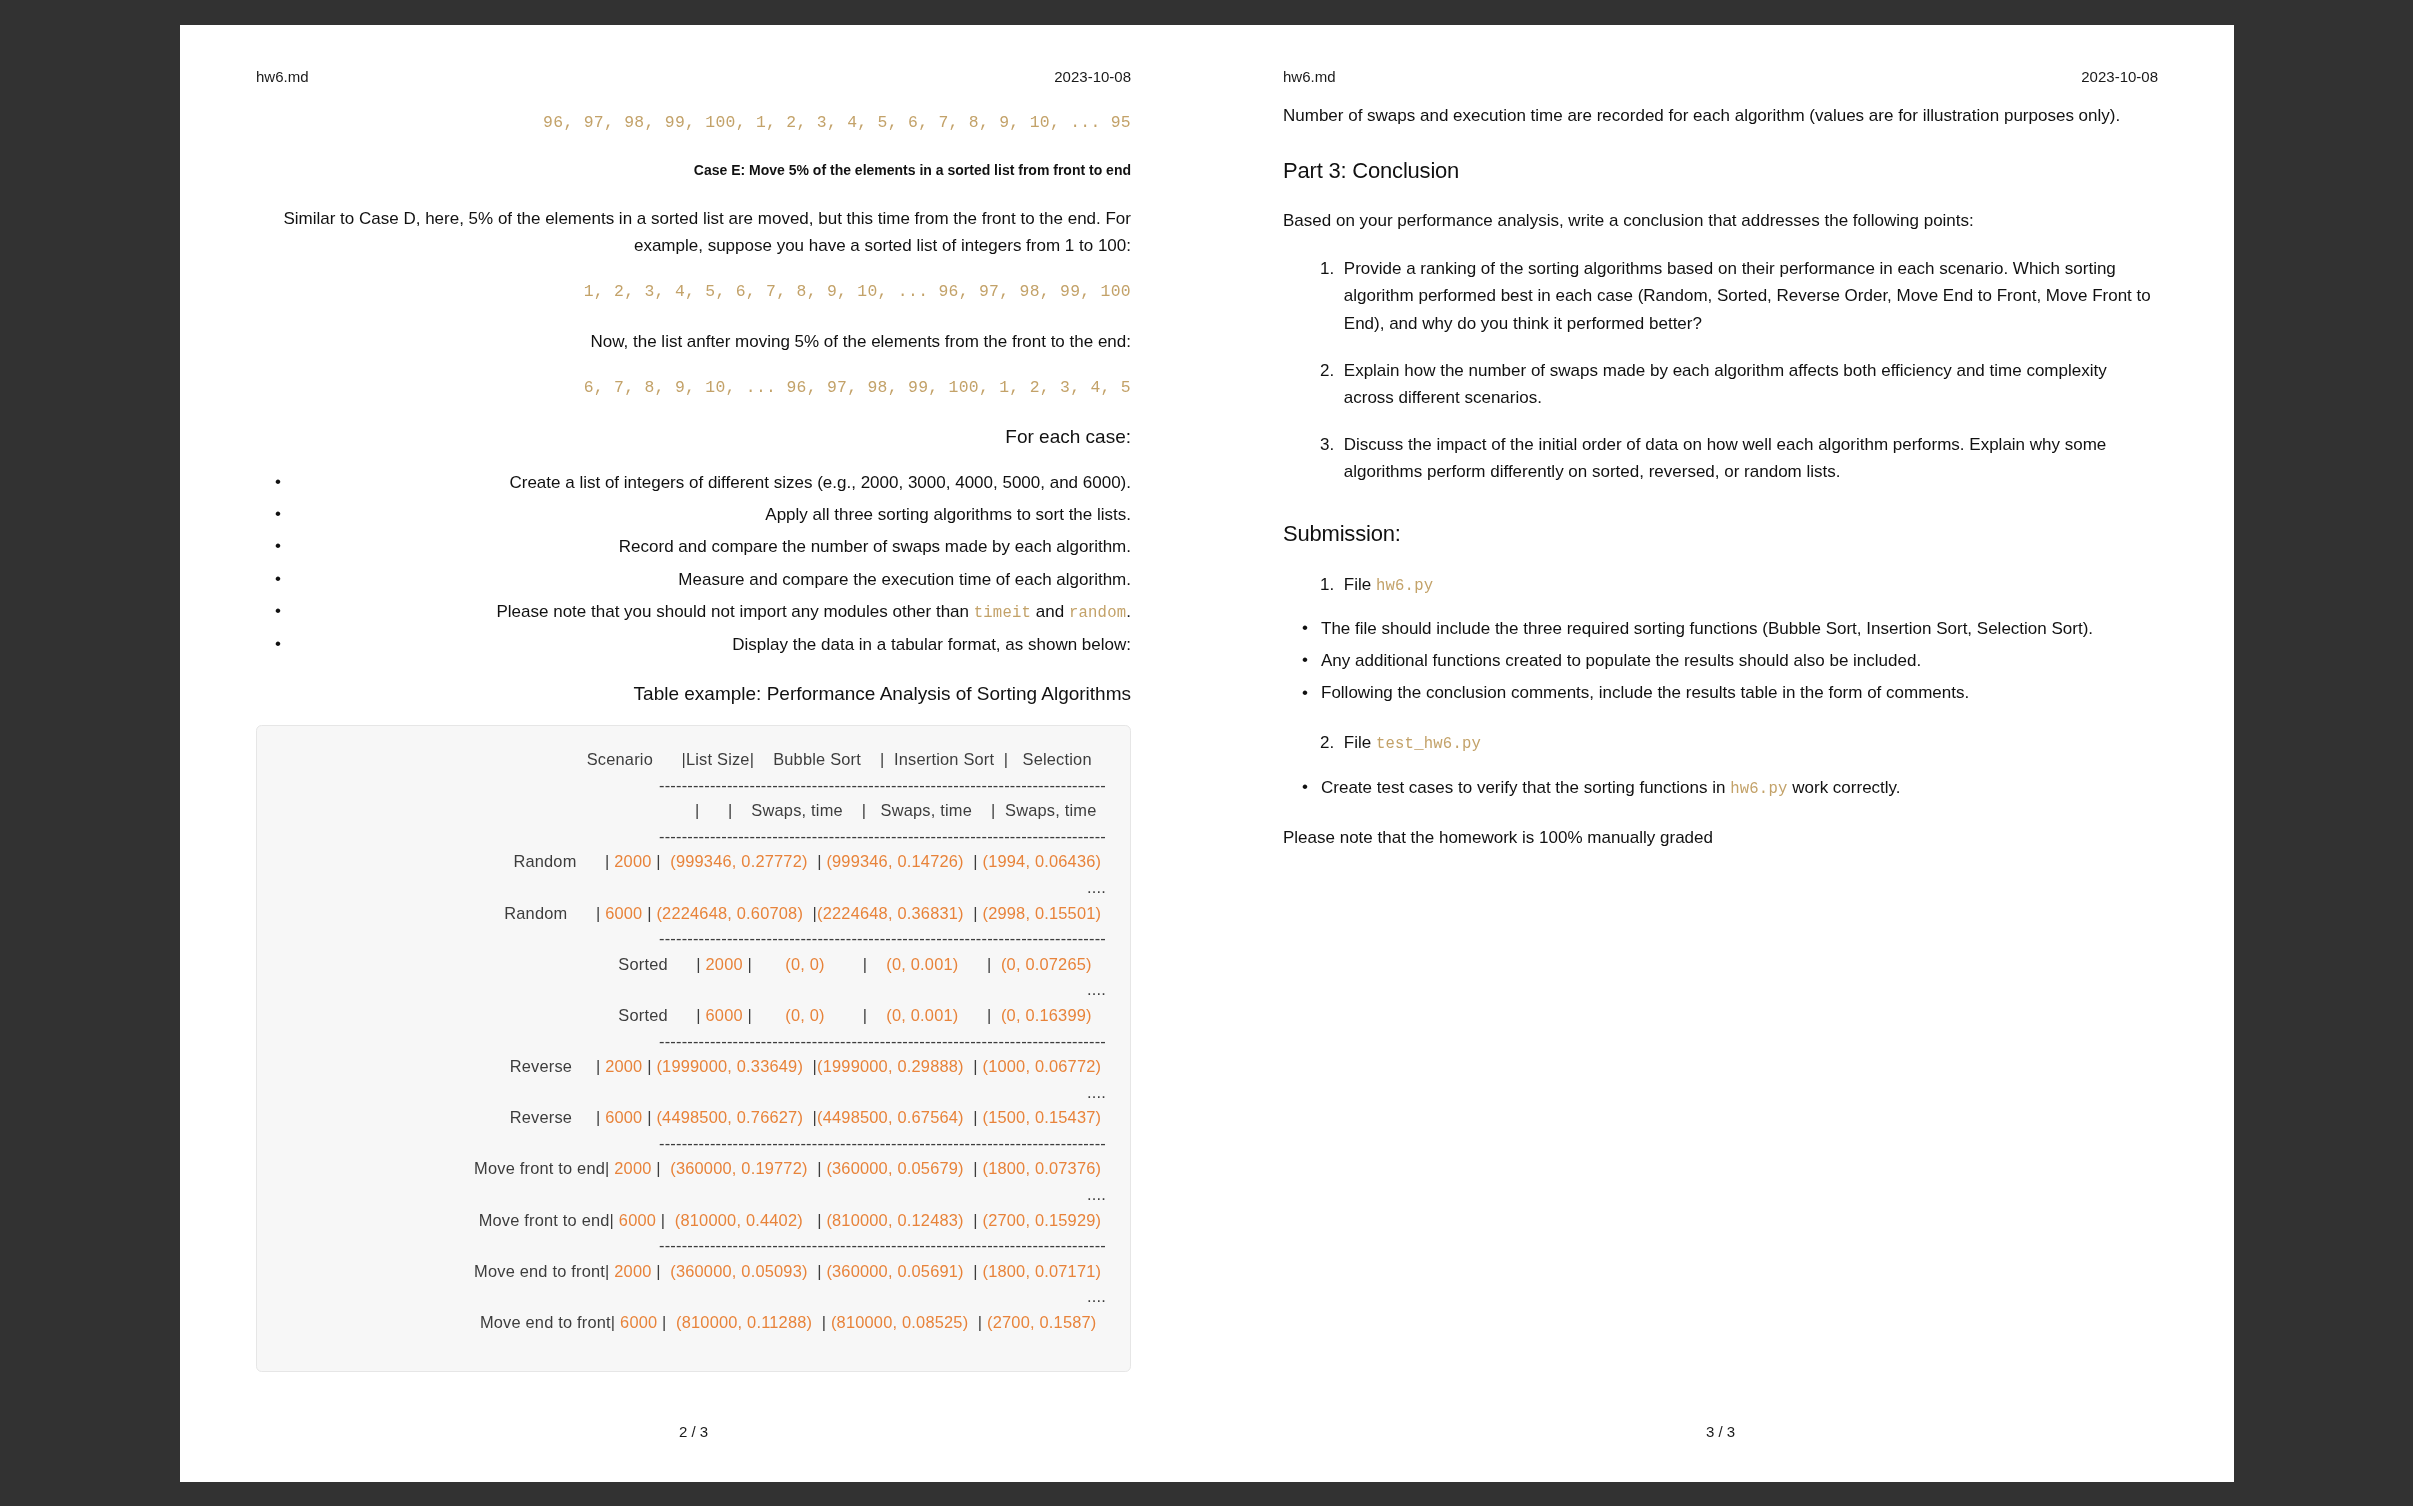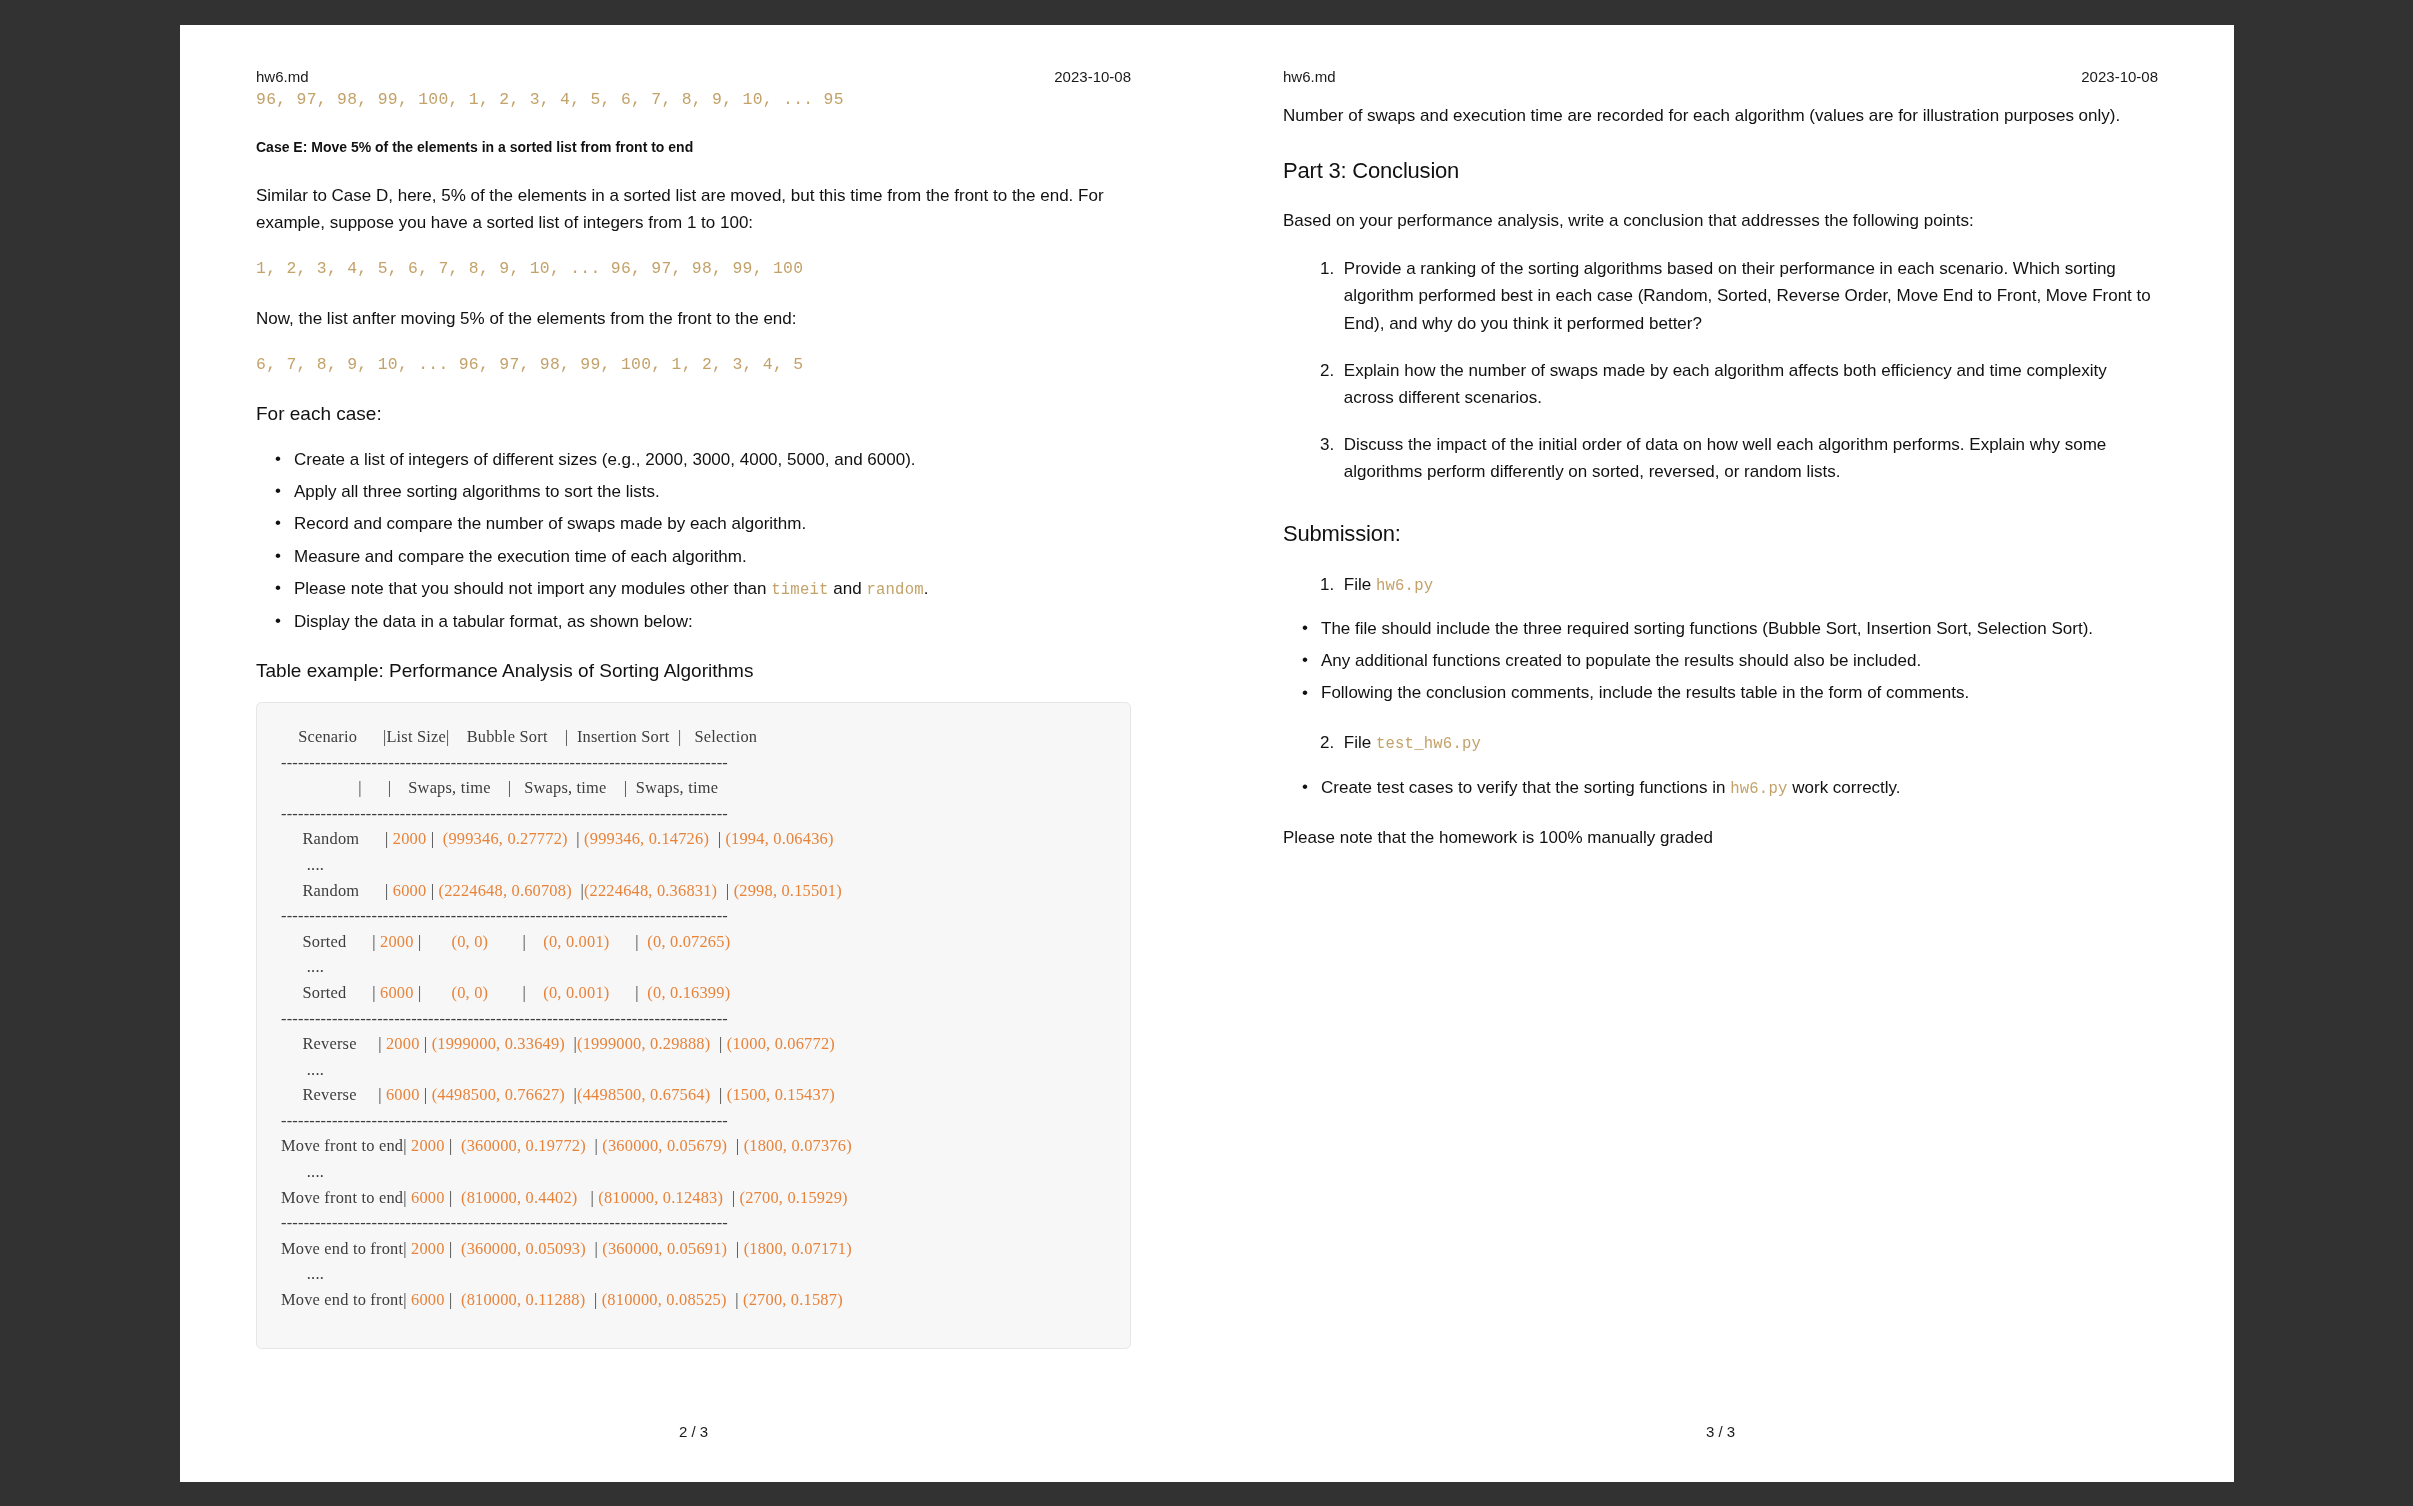--- a/index.html
+++ b/index.html
@@ -64,21 +64,21 @@
     font-size: 15px;
     color: #1a1a1a;
   }
   .content {
     position: absolute;
     top: 80px;
     left: 0;
     right: 0;
   }
   
-  .page.left .content { top: 63px; }
+  .page.left .content { top: 86px; text-align: right; }
   .page.right .content { top: 77px; }
 
   p.body {
     font-size: 17px;
     line-height: 1.62;
     color: #111111;
     margin: 0 0 20px 0;
   }
 
   .codeline {
@@ -159,21 +159,21 @@
   .codeblock {
     background: #f7f7f7;
     border: 0.8px solid #e6e6e6;
     border-radius: 5.6px;
     padding: 21px 24px 35px 24px;
     margin: 17.6px 0 0 0;
     overflow: hidden;
   }
   pre.table {
     margin: 0;
-    font-family: Liberation Serif, serif;
+    font-family: Liberation Sans, sans-serif;
     font-size: 16.4px;
     line-height: 1.56;
     color: #3d3d3d;
     white-space: pre;
     letter-spacing: 0.2px;
   }
   pre.table .num { color: #e8833a; }
 </style>
 </head>
 <body>

